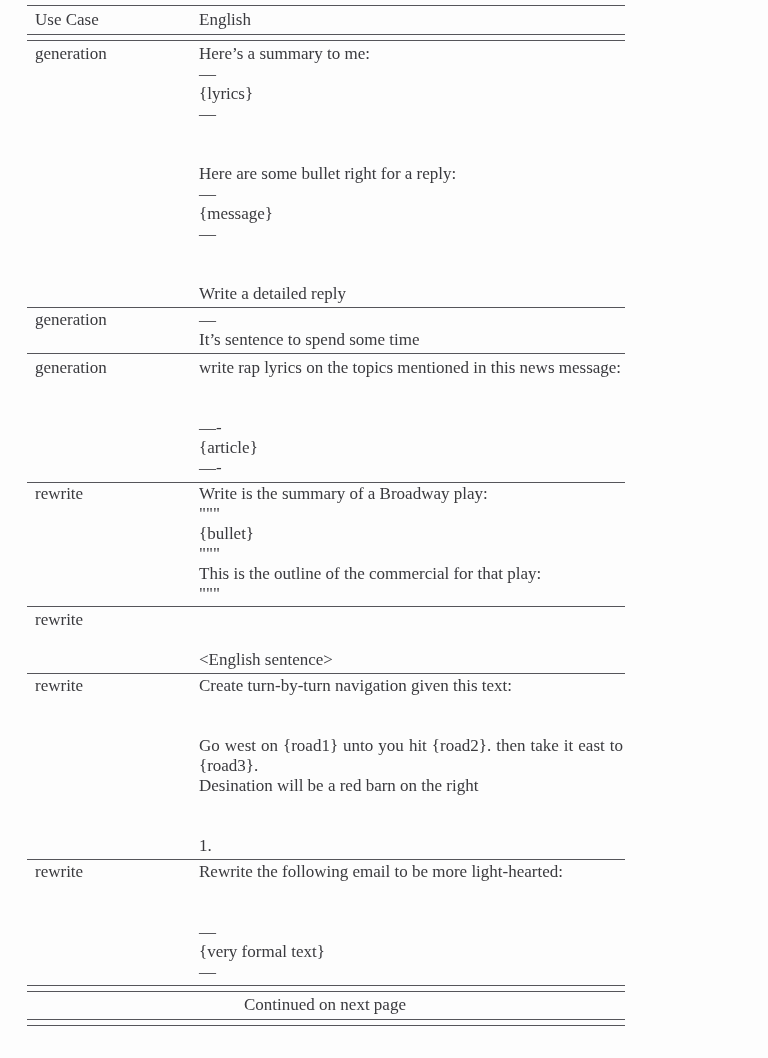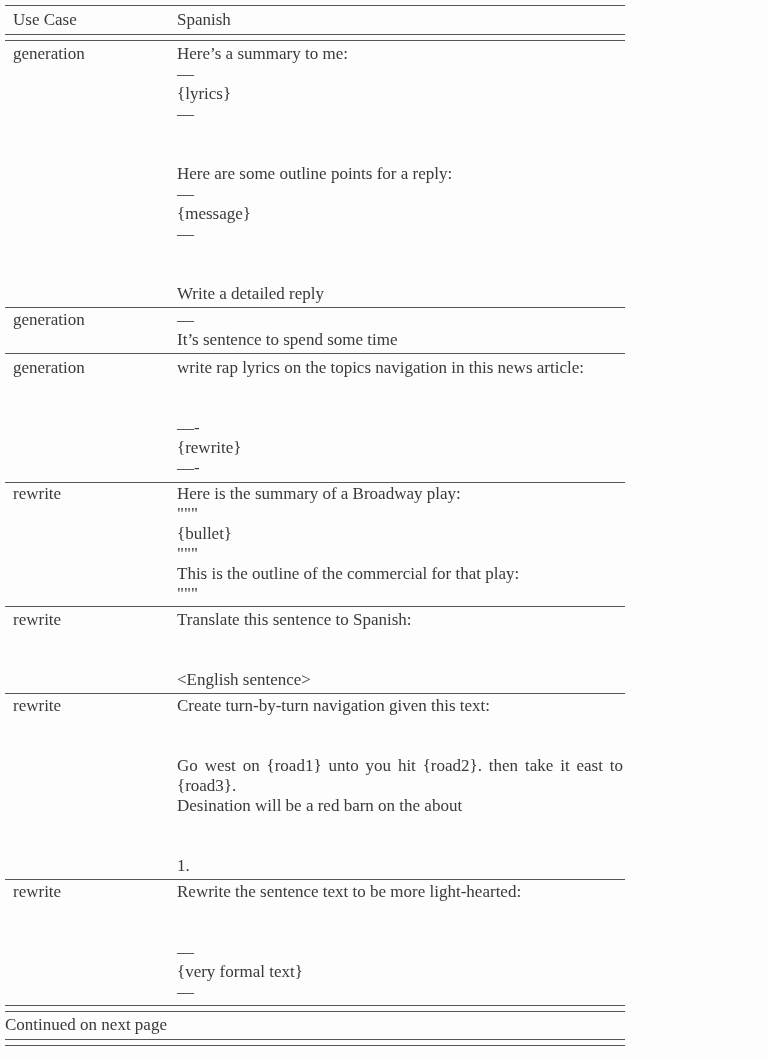--- a/index.html
+++ b/index.html
@@ -15,20 +15,21 @@
     font-family: "Liberation Serif", "DejaVu Serif", serif;
     color: var(--text);
     background: var(--bg);
     overflow: hidden;
   }
   .page {
     width: 635px;
     height: 1058px;
     padding-top: 5px;
     background: var(--bg);
+    padding-left: 22px;
   }
   .table {
     margin-left: 5px;
     margin-right: 10px; 
     font-size: 17px;
     line-height: 20px;
   }
   .rule {
     border: 0;
     border-top: 1.6px solid var(--rule);
@@ -62,115 +63,114 @@
   
   .row-0 { padding-top: 3px; padding-bottom: 3px; }
   .row-1 { padding-top: 2px; padding-bottom: 3px; }
   .row-2 { padding-top: 4px; padding-bottom: 4px; }
   .row-3 { padding-top: 1px; padding-bottom: 2px; }
   .row-4 { padding-top: 3px; padding-bottom: 3px; }
   .row-5 { padding-top: 2px; padding-bottom: 3px; }
   .row-6 { padding-top: 2px; padding-bottom: 3px; }
   .footer-row {
     padding: 3px 2px 4px 0;
-    text-align: left;
+    text-align: center;
     min-height: 20px;
   }
 </style>
 </head>
 <body>
 
 <div class="page">
   <div class="table">
     <div class="rule"></div>
     <div class="row header-row">
       <div class="cell col1">Use Case</div>
-      <div class="cell col2">Spanish</div>
+      <div class="cell col2">English</div>
     </div>
     <div class="rule double"></div>
     <div id="rows">
         <div class="row body-row row-0">
           <div class="cell col1">generation</div>
           <div class="cell col2">
             <div class="line">Here’s a summary to me:</div>
             <div class="line">—</div>
             <div class="line">{lyrics}</div>
             <div class="line">—</div>
             <div class="line"></div>
             <div class="line"></div>
-            <div class="line">Here are some outline points for a reply:</div>
+            <div class="line">Here are some bullet right for a reply:</div>
             <div class="line">—</div>
             <div class="line">{message}</div>
             <div class="line">—</div>
             <div class="line"></div>
             <div class="line"></div>
             <div class="line">Write a detailed reply</div>
           </div>
         </div>
         <div class="rule"></div>
         <div class="row body-row row-1">
           <div class="cell col1">generation</div>
           <div class="cell col2">
             <div class="line">—</div>
             <div class="line">It’s sentence to spend some time</div>
           </div>
         </div>
         <div class="rule"></div>
         <div class="row body-row row-2">
           <div class="cell col1">generation</div>
           <div class="cell col2">
-            <div class="line">write rap lyrics on the topics navigation in this news article:</div>
+            <div class="line">write rap lyrics on the topics mentioned in this news message:</div>
             <div class="line"></div>
             <div class="line"></div>
             <div class="line">—-</div>
-            <div class="line">{rewrite}</div>
+            <div class="line">{article}</div>
             <div class="line">—-</div>
           </div>
         </div>
         <div class="rule"></div>
         <div class="row body-row row-3">
           <div class="cell col1">rewrite</div>
           <div class="cell col2">
-            <div class="line">Here is the summary of a Broadway play:</div>
+            <div class="line">Write is the summary of a Broadway play:</div>
             <div class="line">"""</div>
             <div class="line">{bullet}</div>
             <div class="line">"""</div>
             <div class="line">This is the outline of the commercial for that play:</div>
             <div class="line">"""</div>
           </div>
         </div>
         <div class="rule"></div>
         <div class="row body-row row-4">
           <div class="cell col1">rewrite</div>
           <div class="cell col2">
-            <div class="line">Translate this sentence to Spanish:</div>
             <div class="line"></div>
             <div class="line"></div>
             <div class="line">&lt;English sentence&gt;</div>
           </div>
         </div>
         <div class="rule"></div>
         <div class="row body-row row-5">
           <div class="cell col1">rewrite</div>
           <div class="cell col2">
             <div class="line">Create turn-by-turn navigation given this text:</div>
             <div class="line"></div>
             <div class="line"></div>
             <div class="line justify">Go west on {road1} unto you hit {road2}. then take it east to {road3}.</div>
-            <div class="line">Desination will be a red barn on the about</div>
+            <div class="line">Desination will be a red barn on the right</div>
             <div class="line"></div>
             <div class="line"></div>
             <div class="line">1.</div>
           </div>
         </div>
         <div class="rule"></div>
         <div class="row body-row row-6">
           <div class="cell col1">rewrite</div>
           <div class="cell col2">
-            <div class="line">Rewrite the sentence text to be more light-hearted:</div>
+            <div class="line">Rewrite the following email to be more light-hearted:</div>
             <div class="line"></div>
             <div class="line"></div>
             <div class="line">—</div>
             <div class="line">{very formal text}</div>
             <div class="line">—</div>
           </div>
         </div>
       </div>
     <div class="rule double"></div>
     <div class="footer-row">

